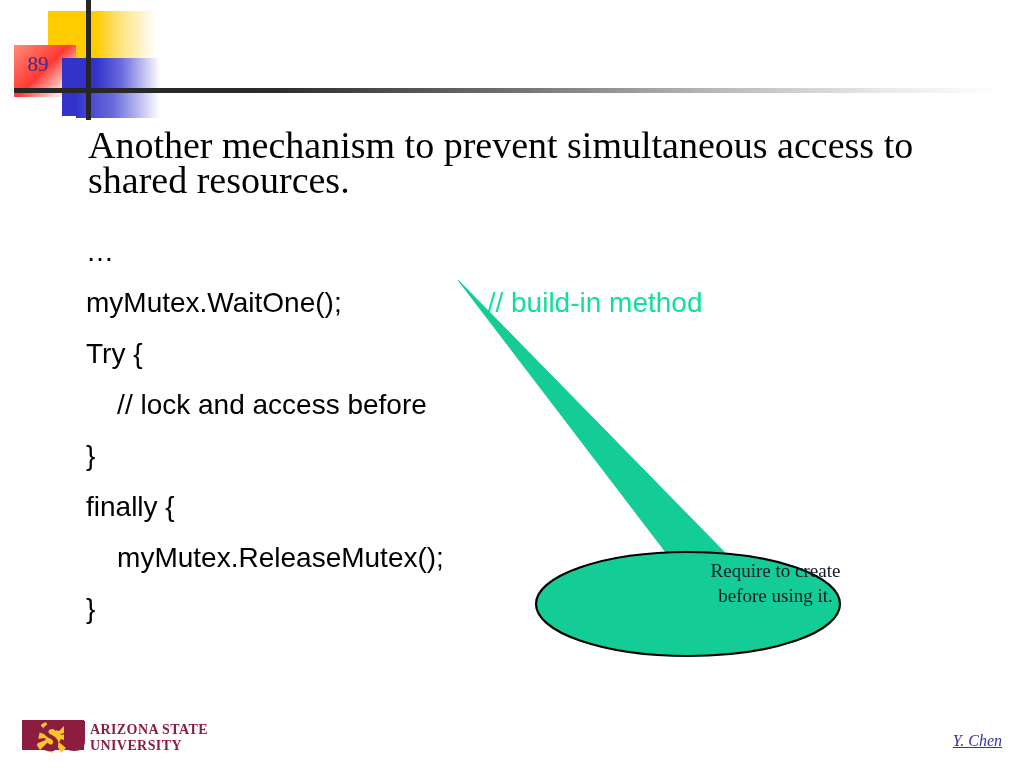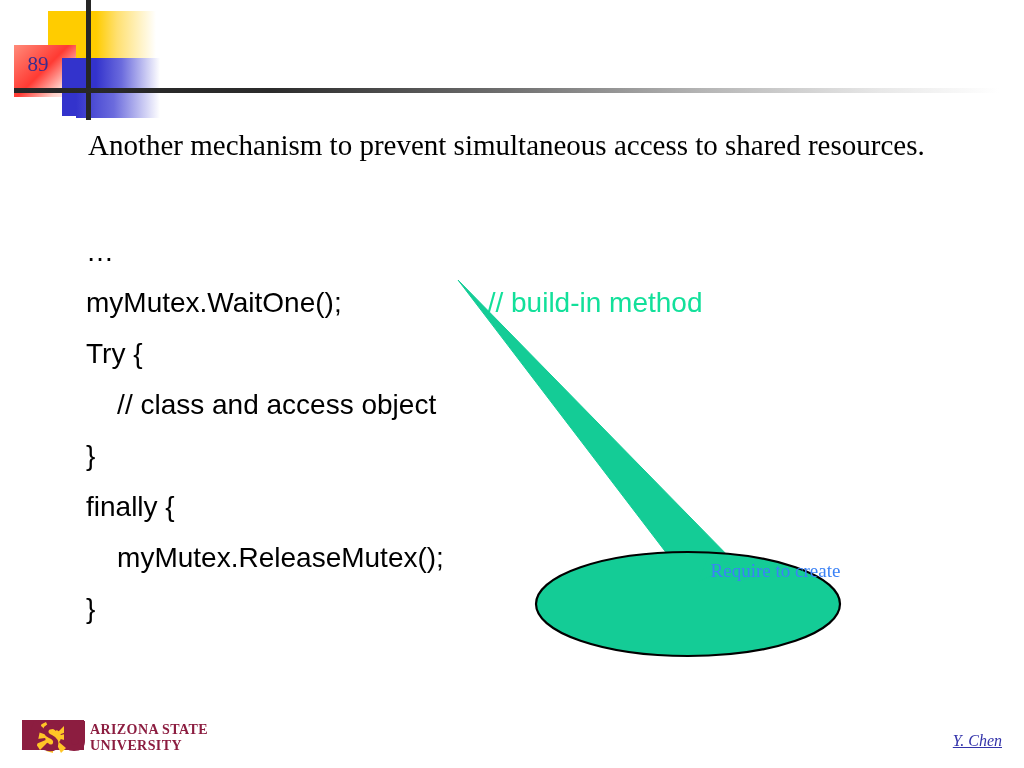--- a/index.html
+++ b/index.html
@@ -112,21 +112,21 @@
     white-space: nowrap;
   }
 
   
   #intro {
     position: absolute;
     left: 88px;
     top: 128px;
     width: 880px;
     font-family: "Liberation Serif", serif;
-    font-size: 29px;
+    font-size: 38px;
     line-height: 35px;
     color: #000000;
   }
 
   #code-block {
     position: absolute;
     left: 86px;
     top: 236px;
     width: 900px;
     font-family: "Liberation Sans", sans-serif;
@@ -153,21 +153,21 @@
   #callout svg { display: block; }
   #callout-text {
     position: absolute;
     left: 203px;
     top: 296px;
     width: 265px;
     text-align: center;
     font-family: "Liberation Serif", serif;
     font-size: 19px;
     line-height: 25px;
-    color: #3b82f6;
+    color: #0f172a;
   }
 
   
   #asu-logo {
     position: absolute;
     left: 22px;
     top: 714px;
     width: 190px;
     height: 42px;
   }
@@ -199,37 +199,38 @@
   </div>
   <div class="deco-hline"></div>
 
 
   <div id="intro">Another mechanism to prevent simultaneous access to shared resources.</div>
 
   <div id="code-block">
     <div class="code-line"><span>…</span></div>
     <div class="code-line"><span>myMutex.WaitOne();</span><span style="display:inline-block;width:146px"></span><span class="comment">// build-in method</span></div>
     <div class="code-line"><span>Try {</span></div>
-    <div class="code-line"><span>    // class and access object</span></div>
+    <div class="code-line"><span>    // lock and access before</span></div>
     <div class="code-line"><span>}</span></div>
     <div class="code-line"><span>finally {</span></div>
     <div class="code-line"><span>    myMutex.ReleaseMutex();</span></div>
     <div class="code-line"><span>}</span></div>
   </div>
 
   <div id="callout">
     <svg width="520" height="400" viewBox="0 0 520 400">
 
       <path d="M 18 18 L 296 302 L 247 318 Z" fill="#14CC96" stroke="#14CC96" stroke-width="1"></path>
       <ellipse cx="248" cy="342" rx="152" ry="52" fill="#14CC96" stroke="#000000" stroke-width="2.2"></ellipse>
 
       <path d="M 268 296 L 296 302 L 258 320 Z" fill="#14CC96" stroke="none"></path>
     </svg>
     <div id="callout-text">
       <div>Require to create</div>
+      <div>before using it.</div>
     </div>
   </div>
 
   <div id="asu-logo">
     <svg width="190" height="42" viewBox="0 0 190 42">
 
       <rect x="0" y="6" width="62" height="30" fill="#8C1D40"></rect>
 
       <g fill="#FFC627">
         <circle cx="31" cy="23" r="8"></circle>

